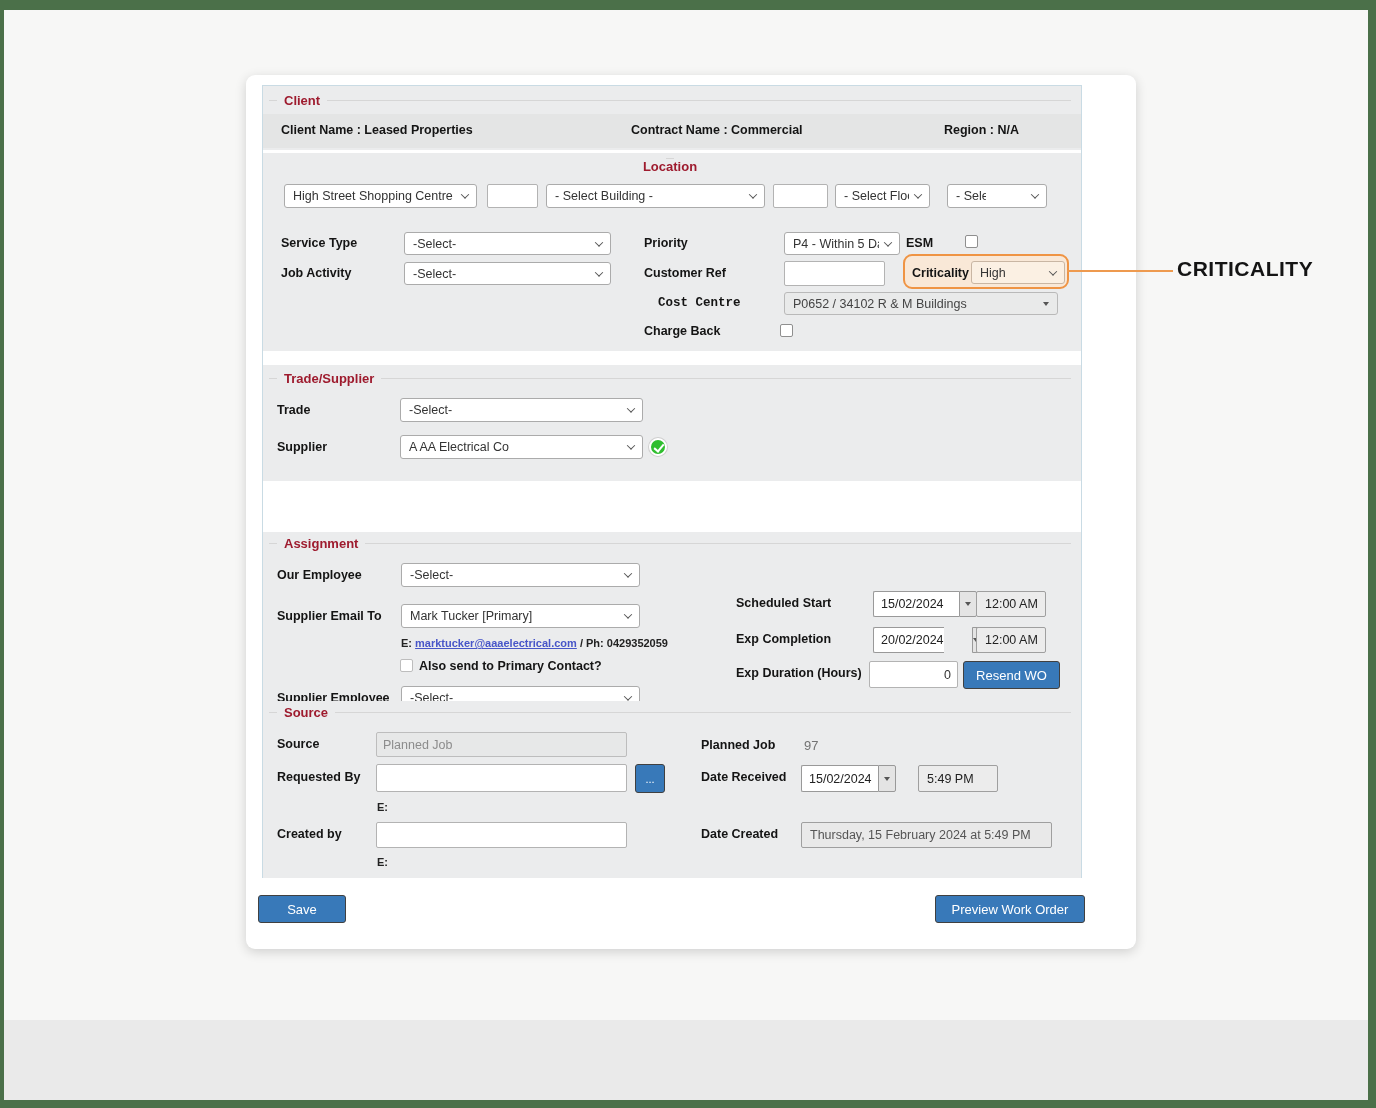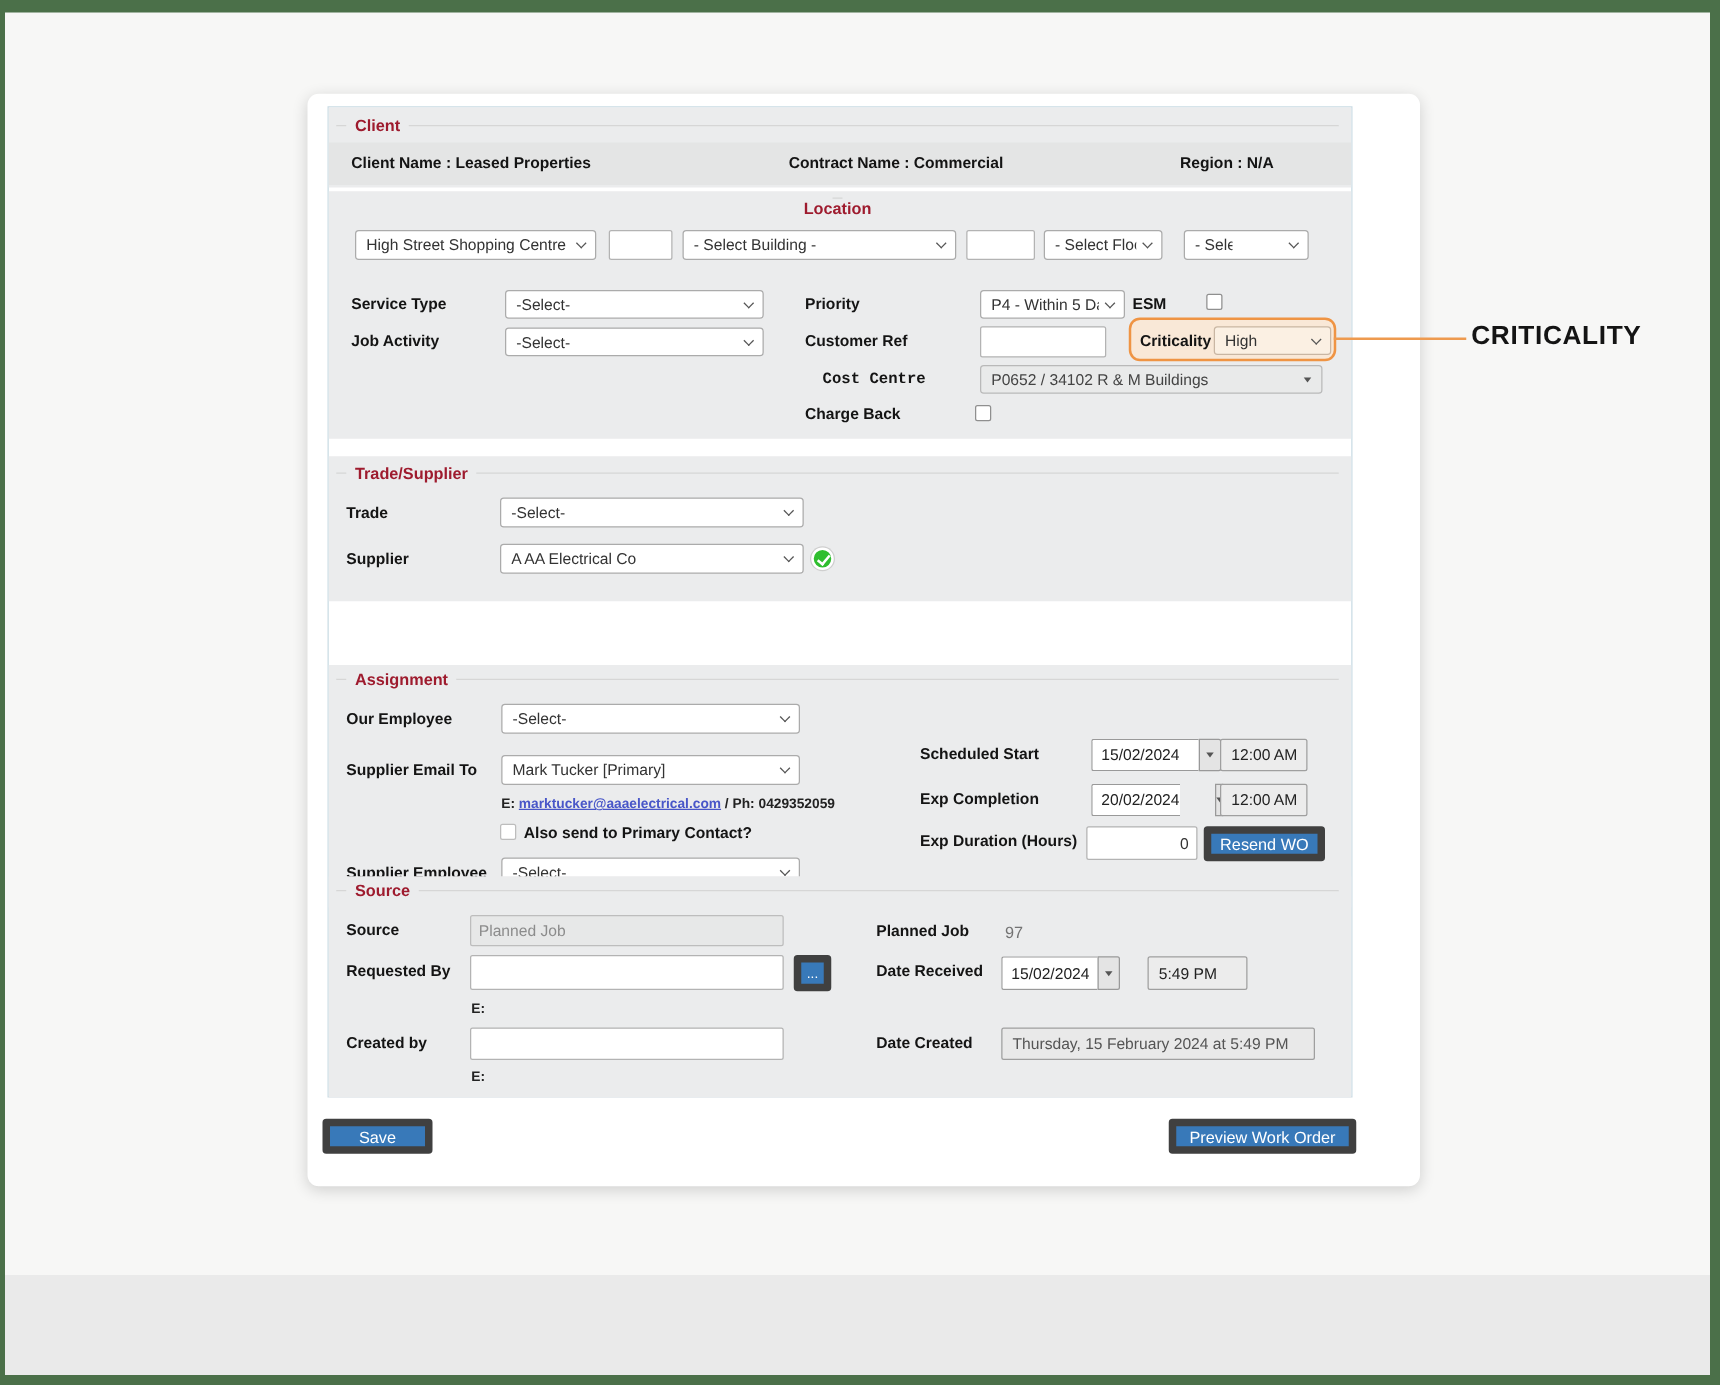--- a/index.html
+++ b/index.html
@@ -21,21 +21,21 @@
   .sel.gray { background:#e9eaea; border-color:#b9b9b9; color:#444; }
   .chev { display:inline-block; width:6px; height:6px; border-right:1.6px solid #555; border-bottom:1.6px solid #555; transform:rotate(45deg) translate(-1px,-1px); flex:none; margin-left:6px; }
   .tri { width:0; height:0; border-left:3.5px solid transparent; border-right:3.5px solid transparent; border-top:4.5px solid #555; }
   .cb { position:absolute; width:13px; height:13px; background:#fff; border:1px solid #8f8f8f; border-radius:2px; cursor:pointer; }
   .inp { position:absolute; background:#fff; border:1px solid #b3b3b3; border-radius:2px; font-size:12.5px; padding:0 6px; font-family:inherit; color:#333; }
   .inp.gray { background:#e7e8e8; color:#8c8c8c; border-color:#bdbdbd; }
   .datebox { position:absolute; display:flex; height:26px; cursor:pointer; }
   .datebox .dval { flex:1; background:#fff; border:1px solid #999; border-right:none; display:flex; align-items:center; padding-left:7px; font-size:12.5px; color:#222; border-radius:2px 0 0 2px; }
   .datebox .dbtn { width:18px; background:#e4e4e4; border:1px solid #999; display:flex; align-items:center; justify-content:center; border-radius:0 2px 2px 0; }
   .timebox { position:absolute; background:#ececec; border:1px solid #9f9f9f; border-radius:2px; display:flex; align-items:center; padding-left:8px; font-size:12.5px; color:#222; }
-  .btn { position:absolute; background:#3879b9; color:#fff; border:6px solid #404040; border-radius:3px; font-size:13px; display:flex; align-items:center; justify-content:center; cursor:pointer; }
+  .btn { position:absolute; background:#3879b9; color:#fff; border:1px solid #404040; border-radius:3px; font-size:13px; display:flex; align-items:center; justify-content:center; cursor:pointer; }
   .okc { position:absolute; width:18px; height:18px; border-radius:50%; background:#2fbe2f; border:2px solid #fff; box-shadow:0 0 0 1px #cfcfcf; }
   .okc::after { content:""; position:absolute; left:5px; top:2px; width:4px; height:8px; border-right:2px solid #fff; border-bottom:2px solid #fff; transform:rotate(40deg); }
   .eline { position:absolute; font-size:11px; font-weight:700; color:#222; white-space:nowrap; }
   .maillink { color:#4856c8; text-decoration:underline; cursor:pointer; font-weight:700; }
   .callout { position:absolute; border:2px solid #ef9444; border-radius:9px; background:#f9e8d7; z-index:3; }
   .callout-line { position:absolute; left:1067px; top:270px; width:106px; height:2px; background:#ee9a4f; z-index:6; }
   .callout-text { position:absolute; left:1177px; top:257px; font-size:21px; font-weight:600; color:#141414; letter-spacing:0.5px; z-index:6; }
   .pjval { color:#737373; }
 </style>
 </head>

